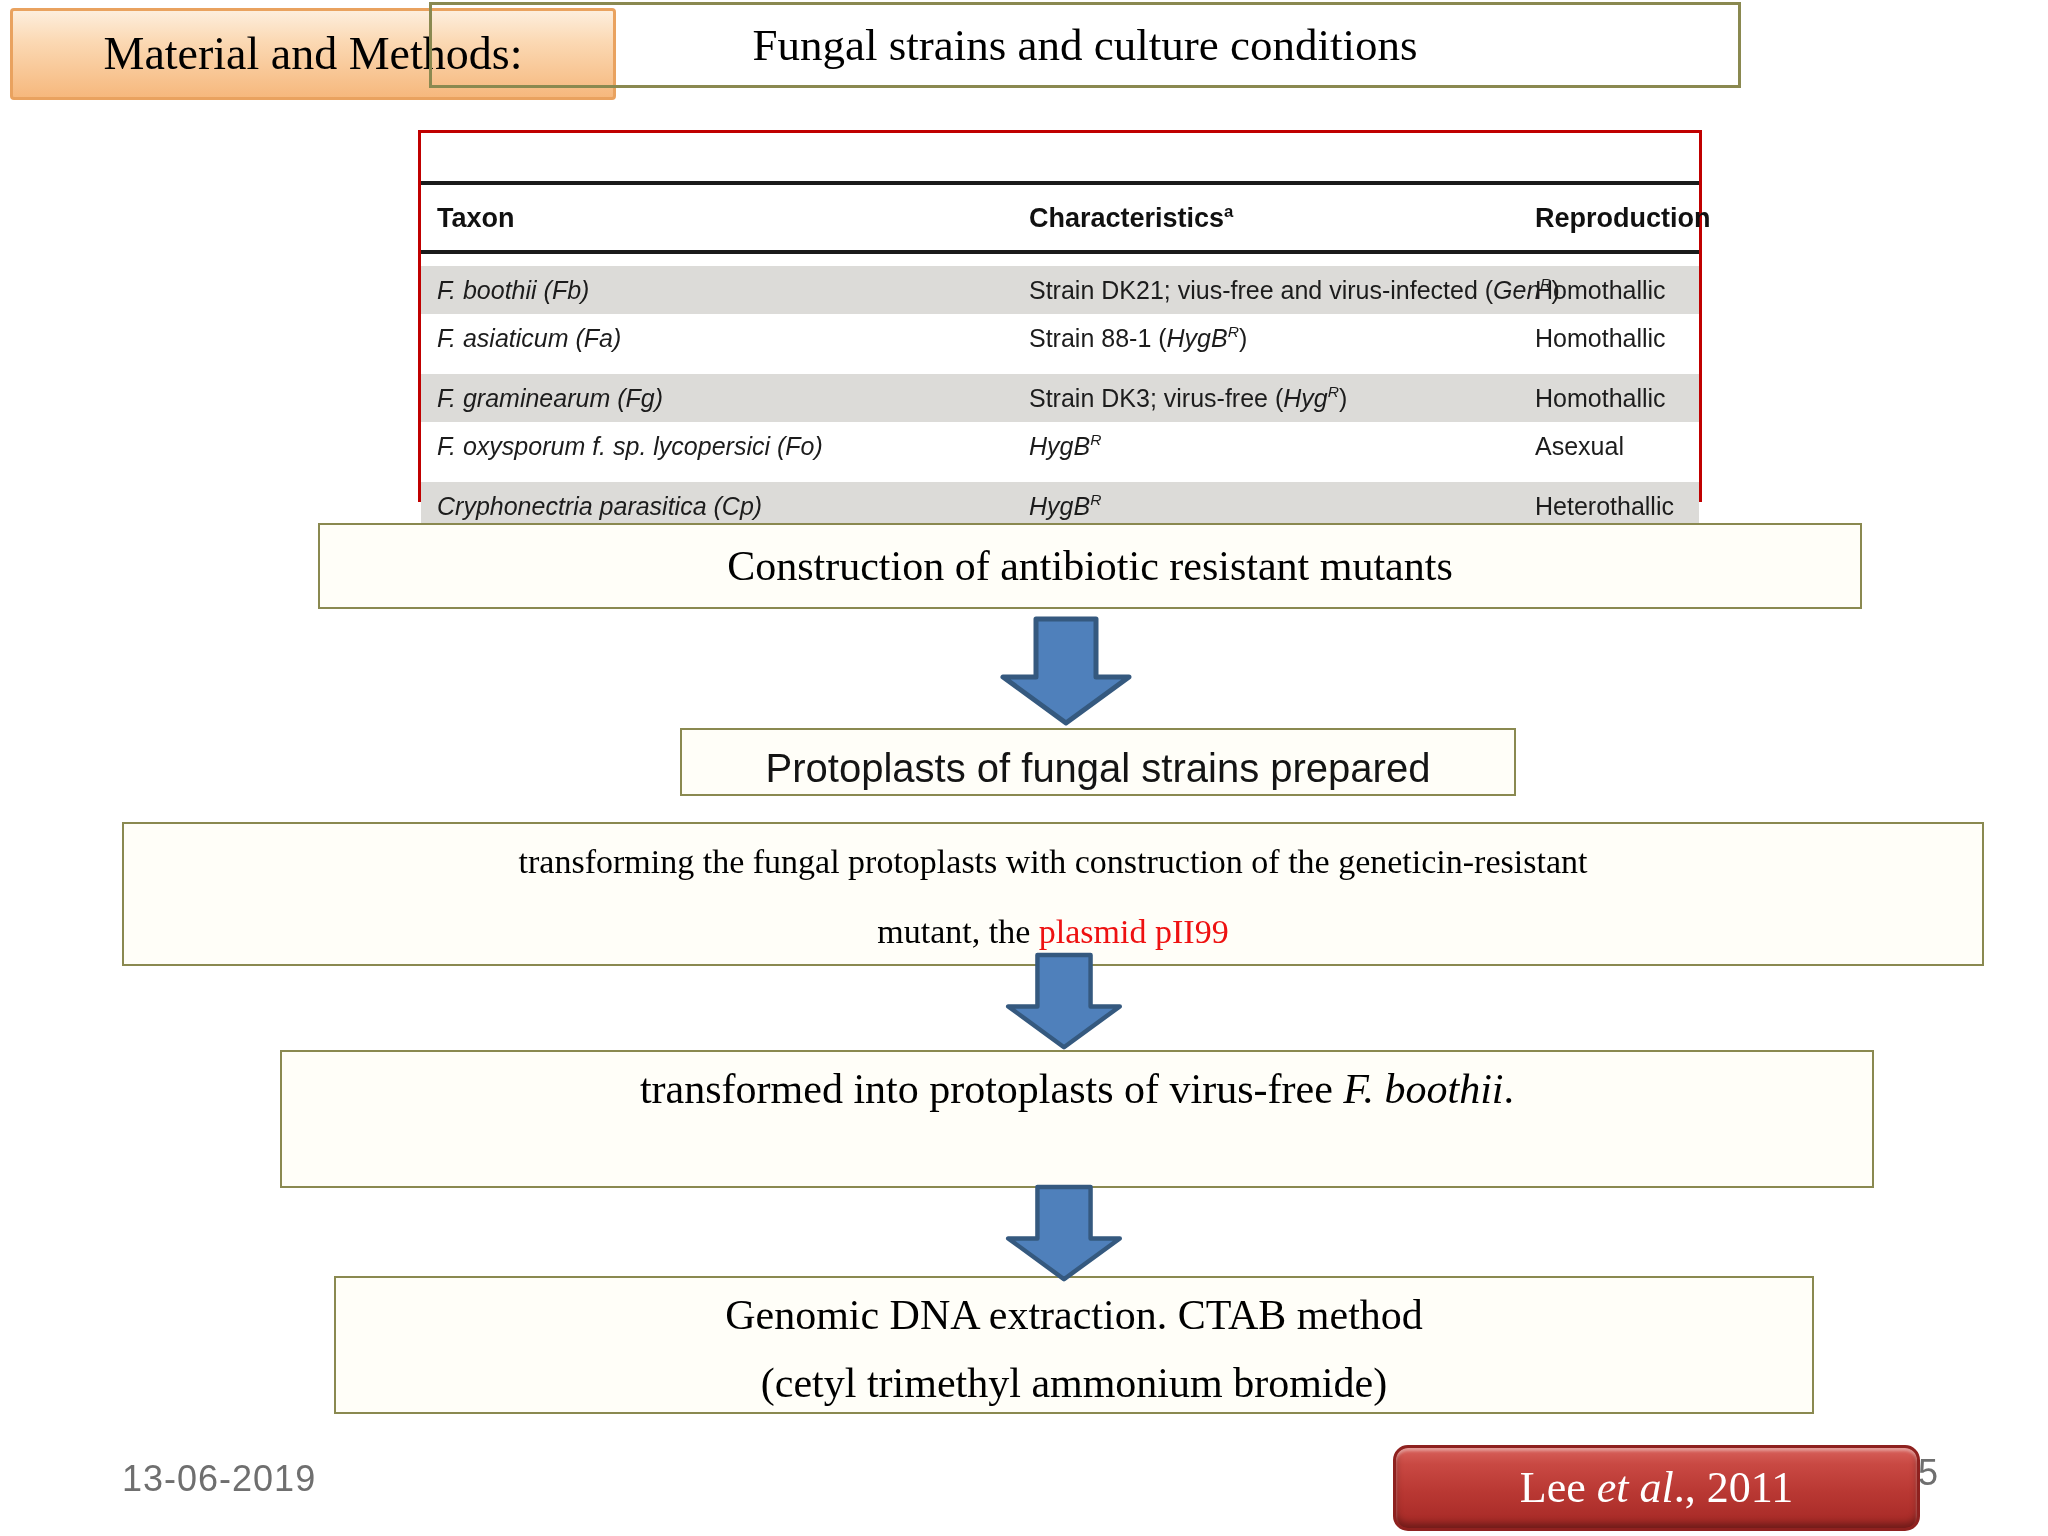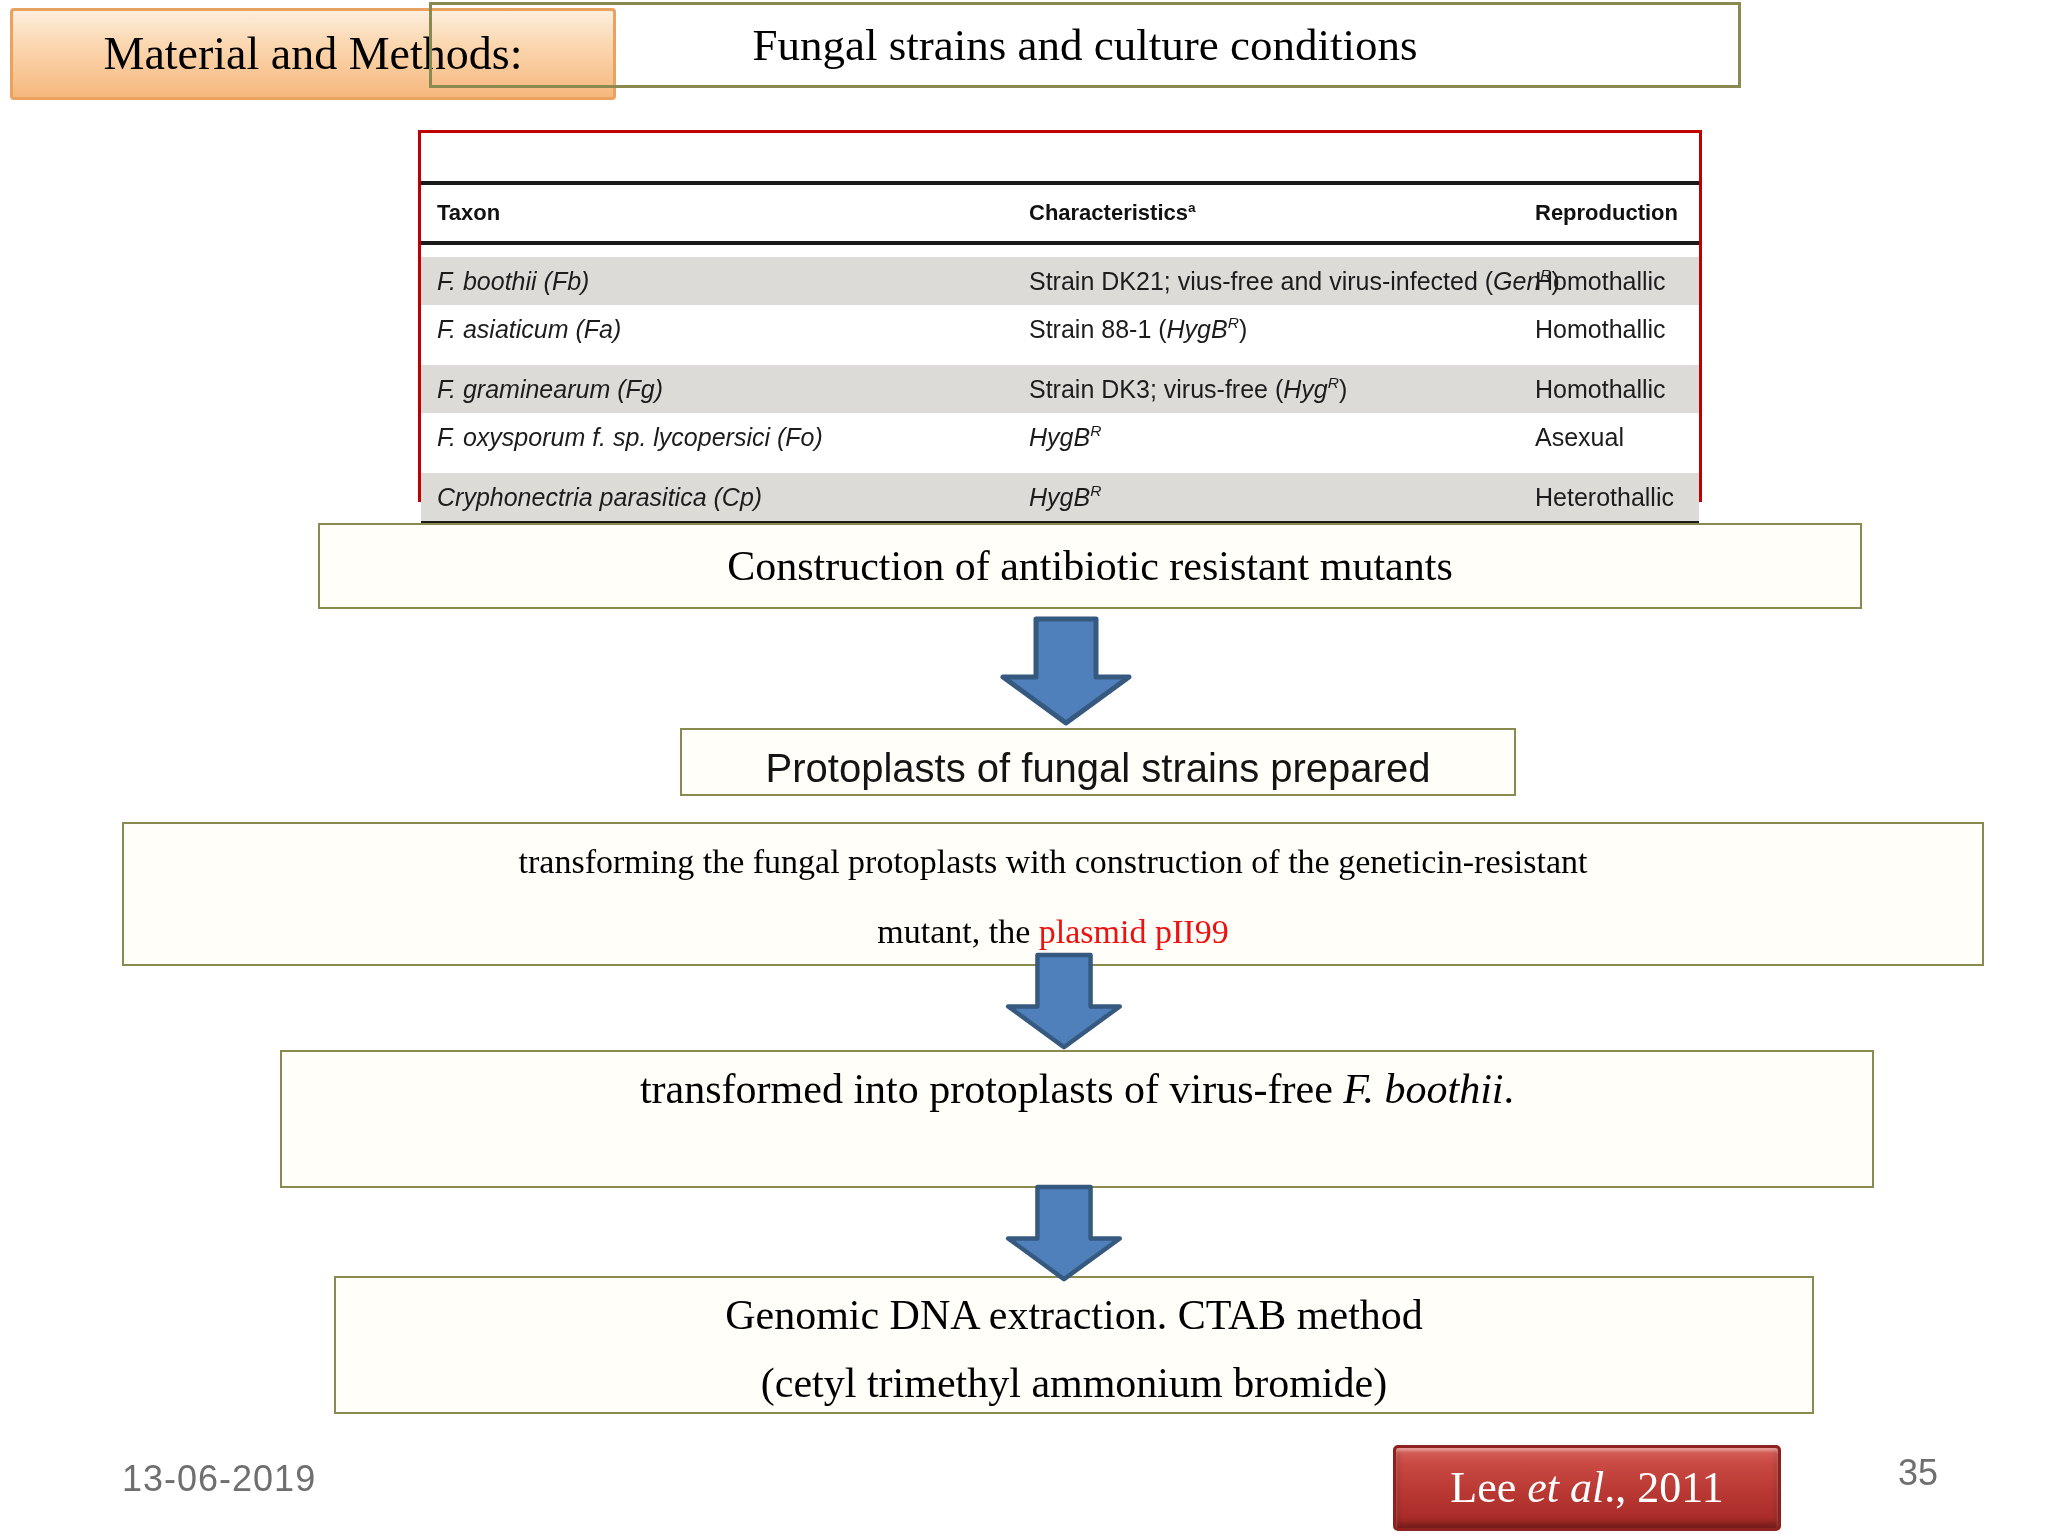--- a/index.html
+++ b/index.html
@@ -23,21 +23,21 @@
   }
   .label-box .txt{line-height:86px;font-size:46px;}
   
   .strains-table{
     left:418px;top:130px;width:1284px;height:372px;
     border:3px solid var(--table-border-red,#c00000);background:#fff;z-index:2;
     font-family:"Liberation Sans",sans-serif;
   }
   .t-strip{height:48px;}
   .t-line{height:4px;background:#1a1a1a;}
-  .t-head{height:56px;position:relative;font-weight:bold;font-size:22px;color:#111;}
+  .t-head{height:65px;position:relative;font-weight:bold;font-size:27px;color:#111;}
   .t-row{height:48px;position:relative;font-size:25px;color:#1c1c1c;}
   .t-row.shaded{background:var(--table-stripe-gray,#dcdbd8);margin-top:12px;}
   .t-cell{position:absolute;top:50%;transform:translateY(-50%);white-space:nowrap;}
   .t-cell.c0{left:16px;}
   .t-cell.c1{left:608px;}
   .t-cell.c2{left:1114px;}
   .t-row .t-cell.c0{font-style:italic;}
   .it{font-style:italic;}
   sup{font-size:62%;vertical-align:super;line-height:0;}
   
@@ -58,23 +58,23 @@
   .step5 .line{line-height:62px;margin-top:6px;}
   .red{color:var(--highlight-red,#ee1111);}
   
   .arrow{position:absolute;z-index:6;}
   
   .footer-date{
     left:122px;top:1458px;font-family:"Liberation Sans",sans-serif;
     font-size:36px;color:var(--footer-gray,#6f6f6f);letter-spacing:1px;z-index:2;
   }
   .citation{
-    left:1393px;top:1445px;width:388px;height:86px;z-index:4;
+    left:1393px;top:1445px;width:527px;height:86px;z-index:4;
     background:linear-gradient(180deg,#d8625c 0%,var(--citation-top,#c94943) 20%,#b93833 55%,var(--citation-bottom,#a52825) 100%);
-    border:3px solid #8e211f;border-radius:5px;
+    border:3px solid #8e211f;border-radius:15px;
     box-shadow:inset 0 3px 3px rgba(255,255,255,.38), inset 0 -5px 7px rgba(0,0,0,.32);
     text-align:center;color:#fff;font-size:44px;
   }
   .citation .txt{line-height:80px;}
   .page-number{
     left:1898px;top:1452px;font-family:"Liberation Sans",sans-serif;
     font-size:36px;color:var(--footer-gray,#6f6f6f);z-index:2;
   }
 </style>
 </head>

